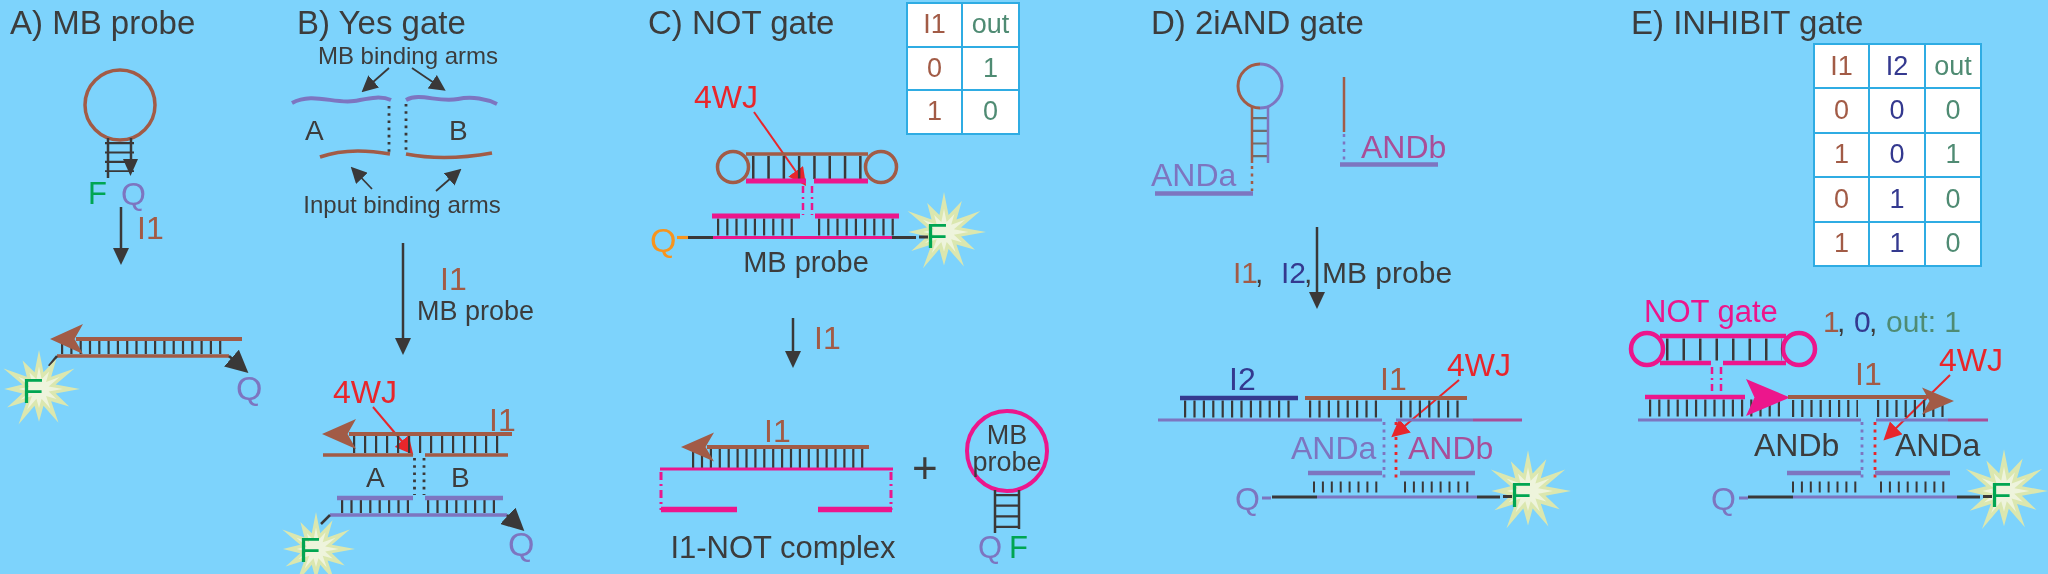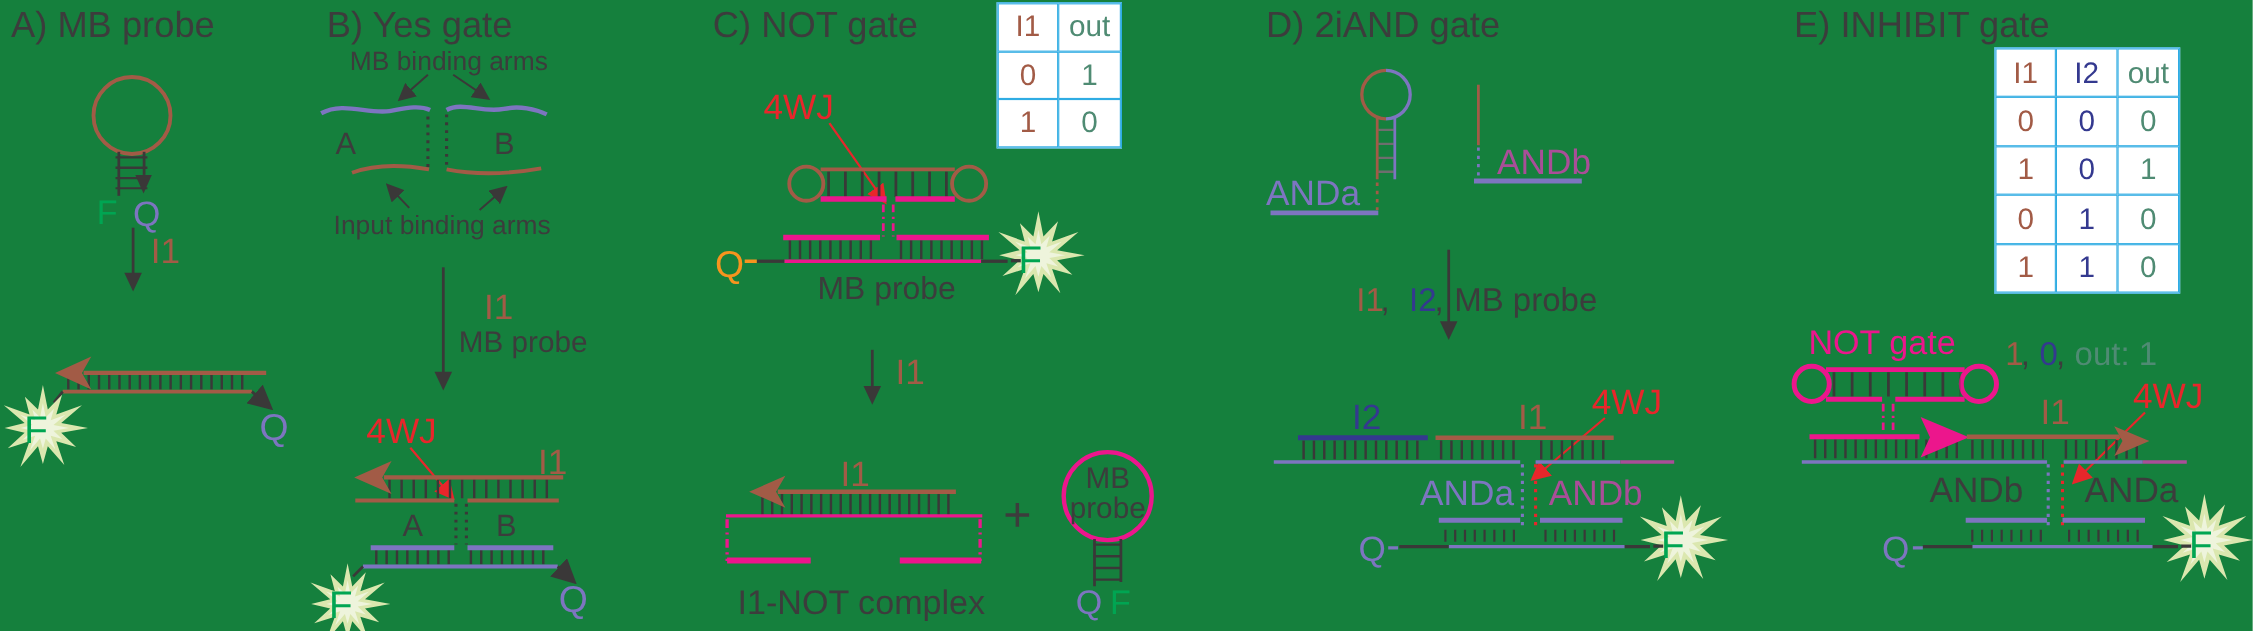--- a/index.html
+++ b/index.html
@@ -2,21 +2,21 @@
 <html style="--brown: #A25B46; --purple: #7D75C0; --navy: #34398F; --magenta: #EC168C; --plum: #A94E98; --red: #E8262B; --green: #00A552; --teal: #4F8B73; --orange: #F7941E; --cyan: #2FACE3; --dark: #3C3C3C;"><head>
 <meta charset="utf-8">
 <style>
   :root{
     --brown:#A25B46; --purple:#7D75C0; --navy:#34398F; --magenta:#EC168C;
     --plum:#A94E98; --red:#E8262B; --green:#00A552; --teal:#4F8B73;
     --orange:#F7941E; --cyan:#2FACE3; --dark:#3C3C3C; --ink:#3A3838;
     --gray:#6E6E6E; --burst_outer:#DBE7AF; --burst_inner:#EEF4DC;
   }
   html,body{margin:0;padding:0;background:#fff;}
-  .stage{position:relative;width:2048px;height:574px;background:#15803d;overflow:hidden;
+  .stage{position:relative;width:2048px;height:574px;background:#7dd3fc;overflow:hidden;
          font-family:"Liberation Sans",sans-serif;}
   .stage svg{position:absolute;left:0;top:0;}
   svg text{font-family:"Liberation Sans",sans-serif;}
   .ttable{position:absolute;display:grid;background:#fff;border:1.5px solid var(--cyan);}
   .ttable .cell{border:1.5px solid var(--cyan);display:flex;align-items:center;justify-content:center;
                 font-size:27px;line-height:1;}
   .c-b{color:var(--brown);} .c-n{color:var(--navy);} .c-t{color:var(--teal);text-align:right;}
   #table-c{left:906px;top:2px;grid-template-columns:55px 57px;grid-auto-rows:43.5px;}
   #table-e{left:1813px;top:43px;grid-template-columns:55px 56px 56px;grid-auto-rows:44.4px;}
 </style>

